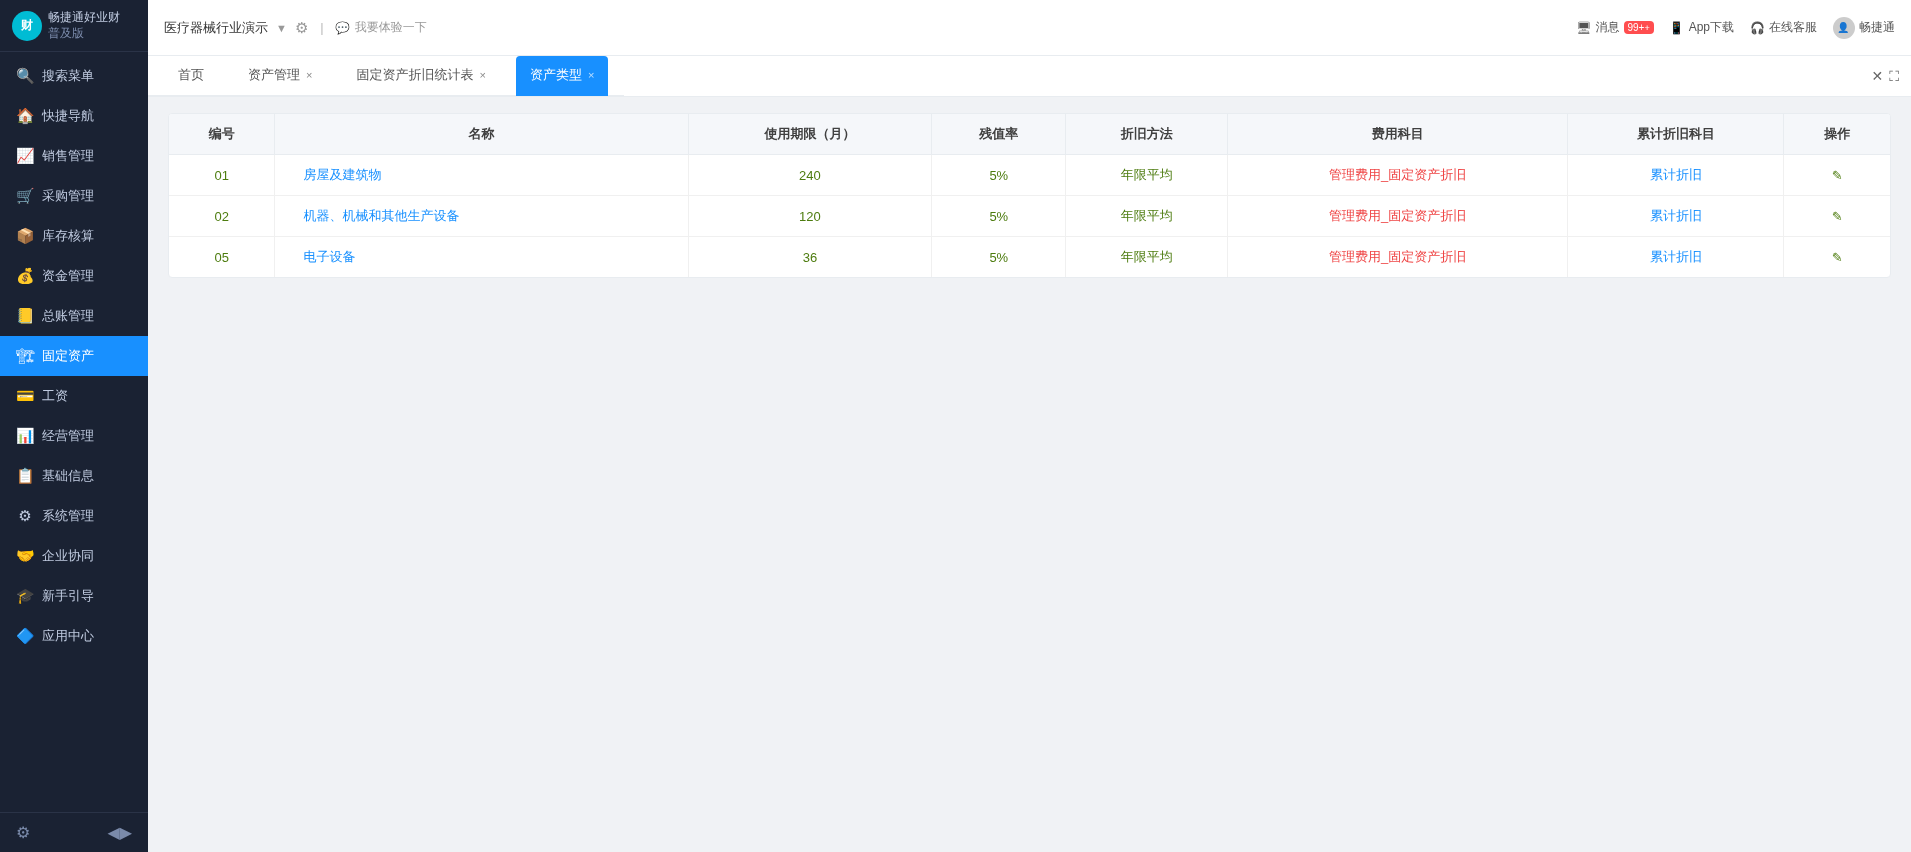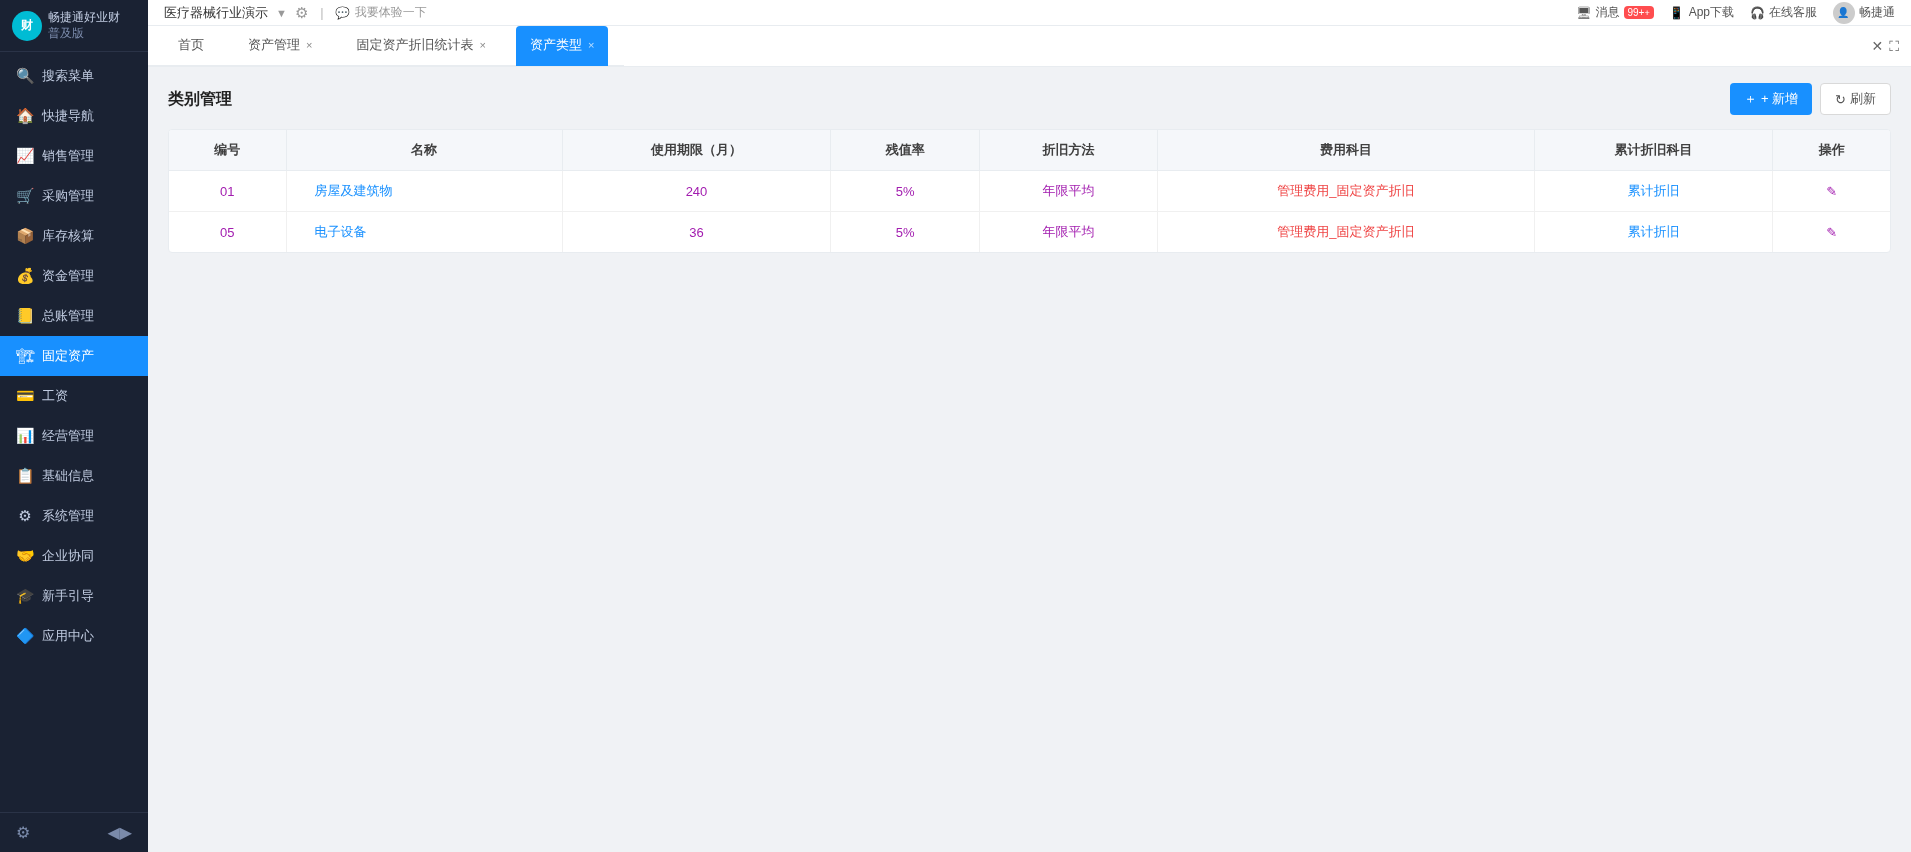--- a/index.html
+++ b/index.html
@@ -59,21 +59,21 @@
       background: #f0f2f5;
       overflow: hidden;
     }
 
     
     .top-header {
       background: #fff;
       display: flex;
       align-items: center;
       padding: 0 16px;
-      height: 26px;
+      height: 56px;
       border-bottom: 1px solid #e8ecf0;
       justify-content: space-between;
     }
     .top-header-left { display: flex; align-items: center; gap: 8px; }
     .top-header-title { font-size: 13px; color: #333; }
     .top-header-dropdown { color: #999; font-size: 11px; cursor: pointer; }
     .top-header-gear { color: #999; cursor: pointer; font-size: 15px; }
     .top-header-experience { display: flex; align-items: center; gap: 4px; color: #999; font-size: 12px; cursor: pointer; }
     .top-header-right { display: flex; align-items: center; gap: 16px; }
     .top-header-right-item { display: flex; align-items: center; gap: 4px; color: #555; font-size: 12px; cursor: pointer; }
@@ -150,21 +150,21 @@
       font-size: 13px;
       border-bottom: 1px solid #e8ecf0;
       border-right: 1px solid #e8ecf0;
     }
     thead th:last-child { border-right: none; }
     tbody tr { border-bottom: 1px solid #f0f0f0; }
     tbody tr:last-child { border-bottom: none; }
     tbody td {
       padding: 11px 12px;
       text-align: center;
-      color: #a21caf;
+      color: #4d7c0f;
       font-size: 13px;
       border-right: 1px solid #f0f0f0;
     }
     tbody td:last-child { border-right: none; }
     tbody td.name-cell { text-align: left; padding-left: 28px; color: #1890ff; }
     .expense-cell { color: #ef4444; }
     .accumulate-cell { color: #1890ff; }
 
     
     .window-controls {
@@ -313,33 +313,20 @@
           <span class="tab-close">×</span>
         </div>
       </div>
     <div class="window-controls">
       <span class="win-btn">✕</span>
       <span class="win-btn">⛶</span>
     </div>
   </div>
 
   <div class="content">
-    <div class="content-header">
-      <h2 class="content-title">类别管理</h2>
-      <div class="content-actions">
-        <button class="btn-primary">
-          <span>＋</span>
-          <span>+ 新增</span>
-        </button>
-        <button class="btn-default">
-          <span>↻</span>
-          <span>刷新</span>
-        </button>
-      </div>
-    </div>
 
     <div class="table-wrap">
       <table>
         <thead id="table-head">
             <tr>
               <th>编号</th>
               <th>名称</th>
               <th>使用期限（月）</th>
               <th>残值率</th>
               <th>折旧方法</th>
@@ -353,20 +340,30 @@
               <td>01</td>
               <td class="name-cell">房屋及建筑物</td>
               <td>240</td>
               <td>5%</td>
               <td>年限平均</td>
               <td class="expense-cell">管理费用_固定资产折旧</td>
               <td class="accumulate-cell">累计折旧</td>
               <td>✎</td>
             </tr>
             <tr>
+              <td>02</td>
+              <td class="name-cell">机器、机械和其他生产设备</td>
+              <td>120</td>
+              <td>5%</td>
+              <td>年限平均</td>
+              <td class="expense-cell">管理费用_固定资产折旧</td>
+              <td class="accumulate-cell">累计折旧</td>
+              <td>✎</td>
+            </tr>
+            <tr>
               <td>05</td>
               <td class="name-cell">电子设备</td>
               <td>36</td>
               <td>5%</td>
               <td>年限平均</td>
               <td class="expense-cell">管理费用_固定资产折旧</td>
               <td class="accumulate-cell">累计折旧</td>
               <td>✎</td>
             </tr>
           </tbody>

